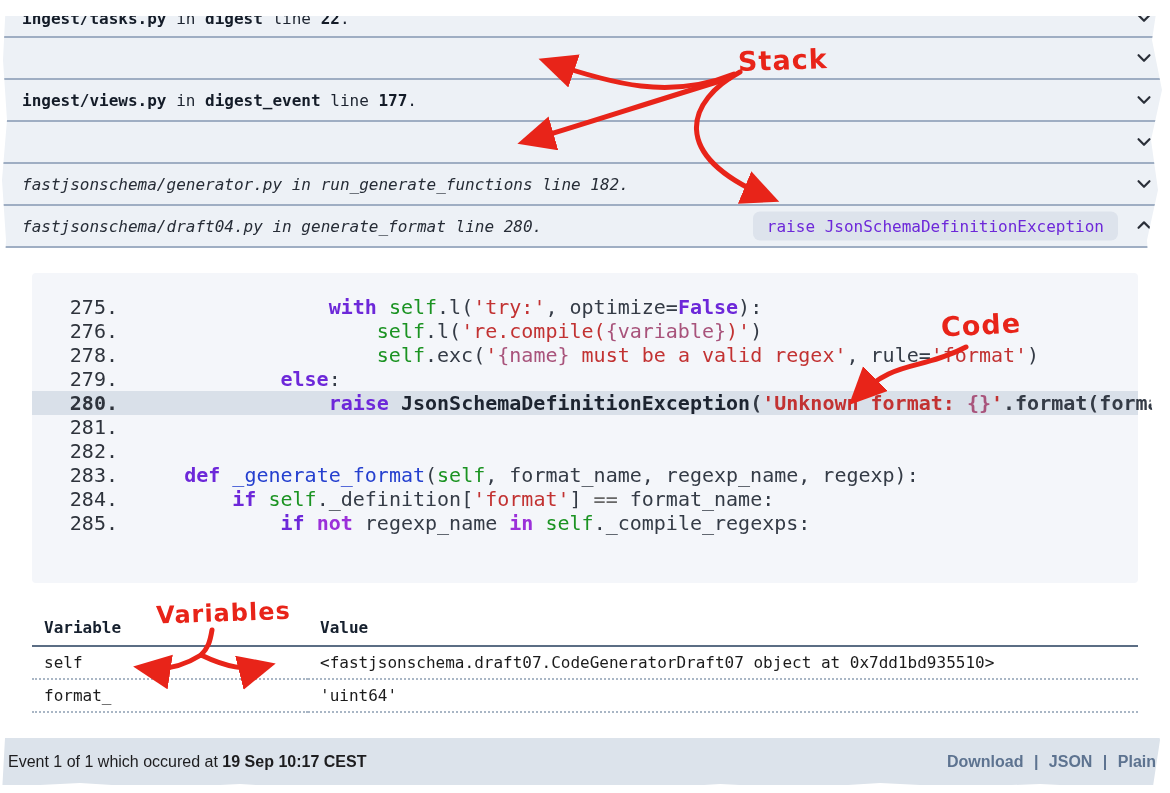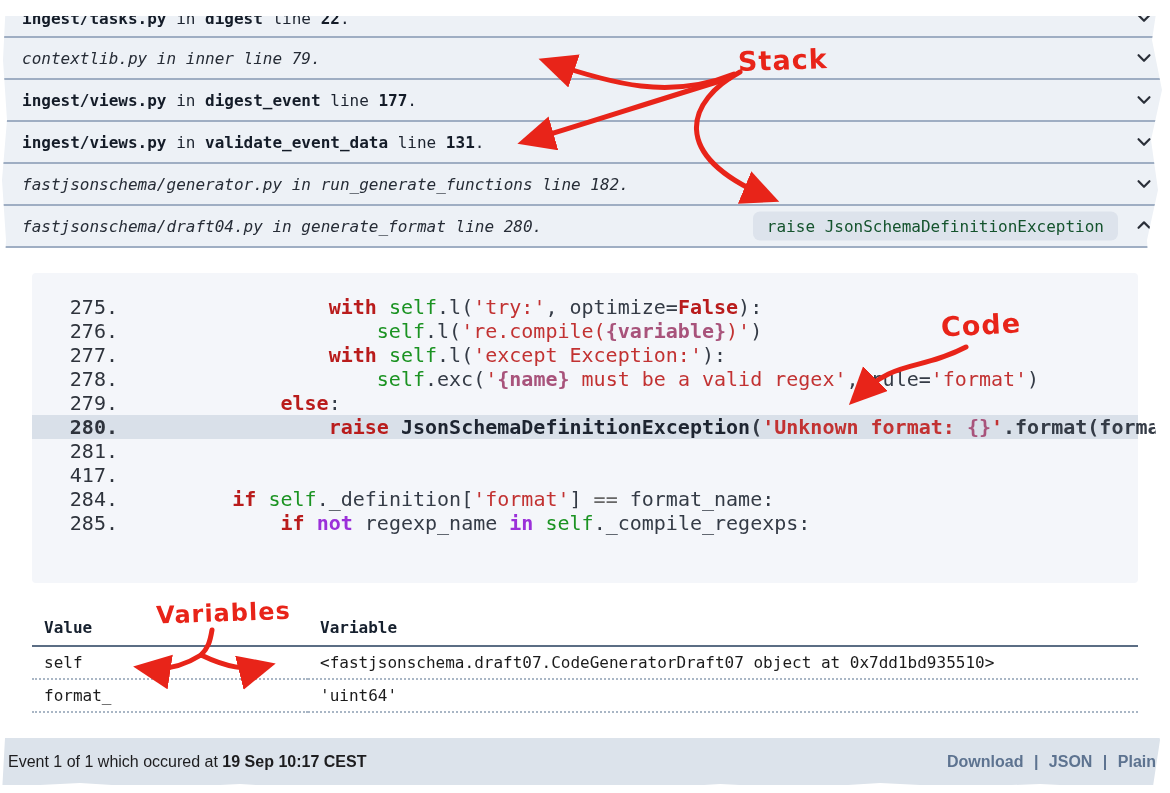--- a/index.html
+++ b/index.html
@@ -15,37 +15,37 @@
     font-size:16px;color:#1d2430;
   }
   .stack-row.first{height:38px;}
   .stack-row.app .frame-file,.stack-row.app .frame-fn,.stack-row.app .frame-line{font-weight:700;color:#141c28;}
   .stack-row.lib .frame-text{font-style:italic;color:#262c36;}
   .frame-text{white-space:pre;}
   .chevron{position:absolute;right:16px;top:50%;transform:translateY(-50%);width:20px;height:20px;display:flex;align-items:center;justify-content:center;}
   .chevron svg{display:block;}
   .exception-pill{
     position:absolute;right:52px;top:50%;transform:translateY(-50%);
-    background:#dde3ec;border-radius:7px;padding:5px 14px;font-size:16px;color:#14532d;white-space:pre;
+    background:#dde3ec;border-radius:7px;padding:5px 14px;font-size:16px;color:#6d28d9;white-space:pre;
   }
   
   .code-panel{
     position:absolute;top:273px;left:32px;width:1106px;height:310px;
     background:#f4f6fa;border-radius:4px;padding-top:22px;box-sizing:border-box;
     font-size:20px;line-height:24px;color:#343b46;
   }
   .code-line{display:flex;height:24px;white-space:pre;}
   .code-line.hl{background:#d9e0e9;}
   .code-line.hl span{font-weight:700;}
   .lineno{width:86px;text-align:right;flex:0 0 86px;color:#2e333c;}
   .code-text{padding-left:18px;white-space:pre;}
-  .c-k{color:#b91c1c;font-weight:700;}
+  .c-k{color:#6d28d9;font-weight:700;}
   .c-s{color:#1b9322;}
   .c-r{color:#c23232;}
-  .c-i{color:#a8537b;font-weight:700;}
+  .c-i{color:#a8537b;font-weight:400;}
   .c-w{color:#9b30d9;font-weight:700;}
   .c-o{color:#666666;}
   .c-f{color:#2540cf;}
   .c-e{color:#1d2430;font-weight:700;text-align:center;}
   
   .variables-section{position:absolute;top:616px;left:32px;width:1106px;font-size:16px;}
   .var-grid{display:grid;grid-template-columns:276px 1fr;}
   .var-head{font-weight:700;color:#16202e;padding:2px 0 8px 12px;border-bottom:2px solid #5b6d84;}
   .var-cell{padding:6px 0 6px 12px;color:#1b1b1b;border-bottom:2px dotted #a9b6c5;white-space:pre;}
   
@@ -80,37 +80,35 @@
 <div class="stack-section" id="stack">
     <div class="stack-row app first">
       <span class="frame-text"><span class="frame-file">ingest/tasks.py</span><span class="frame-word"> in </span><span class="frame-fn">digest</span><span class="frame-word"> line </span><span class="frame-line">22</span><span class="frame-word">.</span></span>
       <span class="chevron">
         <svg width="20" height="20" viewBox="0 0 22 22">
           <path d="M5 8 L11 14 L17 8" fill="none" stroke="#2a2f38" stroke-width="2.4" stroke-linecap="round" stroke-linejoin="round"></path>
         </svg>
       </span>
     </div>
     <div class="stack-row lib">
-      <span class="frame-text"><span class="frame-file">contextlib.py</span><span class="frame-word"> in </span><span class="frame-fn">inner</span><span class="frame-word"> line </span><span class="frame-line">79</span><span class="frame-word">.</span></span>
       <span class="chevron">
         <svg width="20" height="20" viewBox="0 0 22 22">
           <path d="M5 8 L11 14 L17 8" fill="none" stroke="#2a2f38" stroke-width="2.4" stroke-linecap="round" stroke-linejoin="round"></path>
         </svg>
       </span>
     </div>
     <div class="stack-row app">
       <span class="frame-text"><span class="frame-file">ingest/views.py</span><span class="frame-word"> in </span><span class="frame-fn">digest_event</span><span class="frame-word"> line </span><span class="frame-line">177</span><span class="frame-word">.</span></span>
       <span class="chevron">
         <svg width="20" height="20" viewBox="0 0 22 22">
           <path d="M5 8 L11 14 L17 8" fill="none" stroke="#2a2f38" stroke-width="2.4" stroke-linecap="round" stroke-linejoin="round"></path>
         </svg>
       </span>
     </div>
     <div class="stack-row app">
-      <span class="frame-text"><span class="frame-file">ingest/views.py</span><span class="frame-word"> in </span><span class="frame-fn">validate_event_data</span><span class="frame-word"> line </span><span class="frame-line">131</span><span class="frame-word">.</span></span>
       <span class="chevron">
         <svg width="20" height="20" viewBox="0 0 22 22">
           <path d="M5 8 L11 14 L17 8" fill="none" stroke="#2a2f38" stroke-width="2.4" stroke-linecap="round" stroke-linejoin="round"></path>
         </svg>
       </span>
     </div>
     <div class="stack-row lib">
       <span class="frame-text"><span class="frame-file">fastjsonschema/generator.py</span><span class="frame-word"> in </span><span class="frame-fn">run_generate_functions</span><span class="frame-word"> line </span><span class="frame-line">182</span><span class="frame-word">.</span></span>
       <span class="chevron">
         <svg width="20" height="20" viewBox="0 0 22 22">
@@ -125,34 +123,34 @@
         <svg width="20" height="20" viewBox="0 0 22 22">
           <path d="M5 13 L11 7 L17 13" fill="none" stroke="#2a2f38" stroke-width="2.4" stroke-linecap="round" stroke-linejoin="round"></path>
         </svg>
       </span>
     </div>
   </div>
 
 <div class="code-panel" id="code">
     <div class="code-line"><span class="lineno">275.</span><span class="code-text"><span class="c-t">                </span><span class="c-k">with</span><span class="c-t"> </span><span class="c-s">self</span><span class="c-t">.l(</span><span class="c-r">'try:'</span><span class="c-t">, optimize=</span><span class="c-k">False</span><span class="c-t">):</span></span></div>
     <div class="code-line"><span class="lineno">276.</span><span class="code-text"><span class="c-t">                    </span><span class="c-s">self</span><span class="c-t">.l(</span><span class="c-r">'re.compile(</span><span class="c-i">{variable}</span><span class="c-r">)'</span><span class="c-t">)</span></span></div>
-    <div class="code-line"><span class="lineno">277.</span><span class="code-text"><span class="c-t">                </span><span class="c-k">with</span><span class="c-t"> </span><span class="c-s">self</span><span class="c-t">.l(</span><span class="c-r">'except Exception:'</span><span class="c-t">):</span></span></div>
     <div class="code-line"><span class="lineno">278.</span><span class="code-text"><span class="c-t">                    </span><span class="c-s">self</span><span class="c-t">.exc(</span><span class="c-r">'</span><span class="c-i">{name}</span><span class="c-r"> must be a valid regex'</span><span class="c-t">, rule=</span><span class="c-r">'format'</span><span class="c-t">)</span></span></div>
     <div class="code-line"><span class="lineno">279.</span><span class="code-text"><span class="c-t">            </span><span class="c-k">else</span><span class="c-t">:</span></span></div>
     <div class="code-line hl"><span class="lineno">280.</span><span class="code-text"><span class="c-t">                </span><span class="c-k">raise</span><span class="c-t"> </span><span class="c-e">JsonSchemaDefinitionException</span><span class="c-t">(</span><span class="c-r">'Unknown format: </span><span class="c-i">{}</span><span class="c-r">'</span><span class="c-t">.format(format_))</span></span></div>
     <div class="code-line"><span class="lineno">281.</span><span class="code-text"></span></div>
-    <div class="code-line"><span class="lineno">417.</span><span class="code-text"></span></div>
+    <div class="code-line"><span class="lineno">282.</span><span class="code-text"></span></div>
+    <div class="code-line"><span class="lineno">283.</span><span class="code-text"><span class="c-t">    </span><span class="c-k">def</span><span class="c-t"> </span><span class="c-f">_generate_format</span><span class="c-t">(</span><span class="c-s">self</span><span class="c-t">, format_name, regexp_name, regexp):</span></span></div>
     <div class="code-line"><span class="lineno">284.</span><span class="code-text"><span class="c-t">        </span><span class="c-k">if</span><span class="c-t"> </span><span class="c-s">self</span><span class="c-t">._definition[</span><span class="c-r">'format'</span><span class="c-t">] </span><span class="c-o">==</span><span class="c-t"> format_name:</span></span></div>
     <div class="code-line"><span class="lineno">285.</span><span class="code-text"><span class="c-t">            </span><span class="c-k">if</span><span class="c-t"> </span><span class="c-w">not</span><span class="c-t"> regexp_name </span><span class="c-w">in</span><span class="c-t"> </span><span class="c-s">self</span><span class="c-t">._compile_regexps:</span></span></div>
   </div>
 
 <div class="variables-section">
   <div class="var-grid" id="vars">
+    <div class="var-head">Variable</div>
     <div class="var-head">Value</div>
-    <div class="var-head">Variable</div>
   <div class="var-cell">self</div>
       <div class="var-cell">&lt;fastjsonschema.draft07.CodeGeneratorDraft07 object at 0x7dd1bd935510&gt;</div>
       <div class="var-cell">format_</div>
       <div class="var-cell">'uint64'</div>
     </div>
 </div>
 
 <div class="footer-bar">
   <div class="footer-left">
     <span>Event 1 of 1 which occured at </span><b>19 Sep 10:17 CEST</b>

